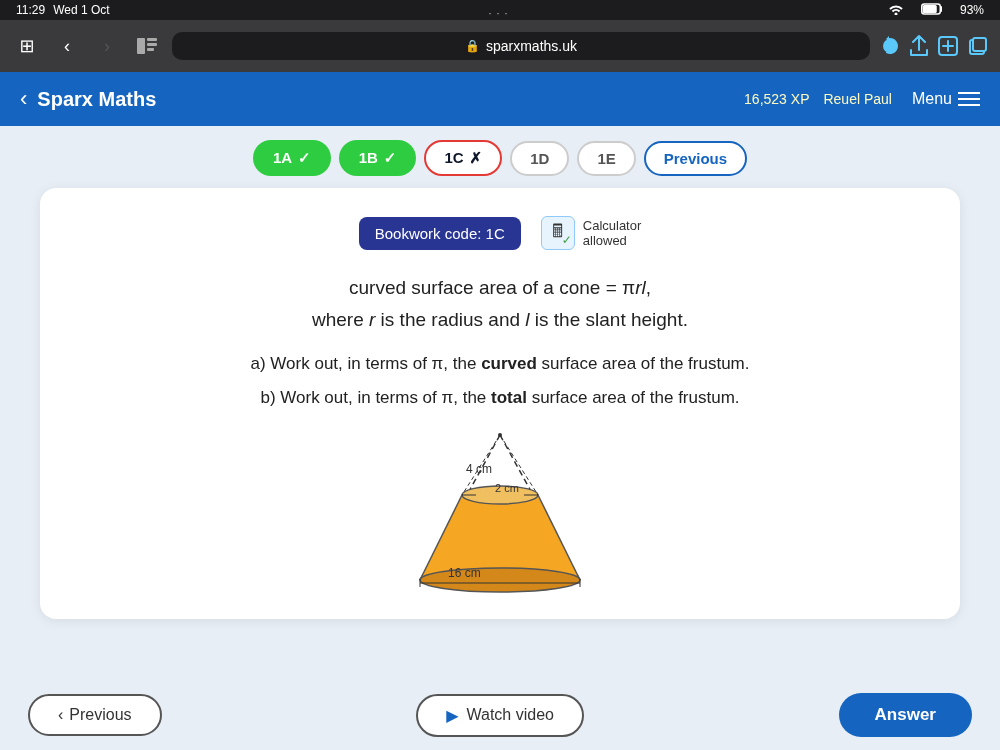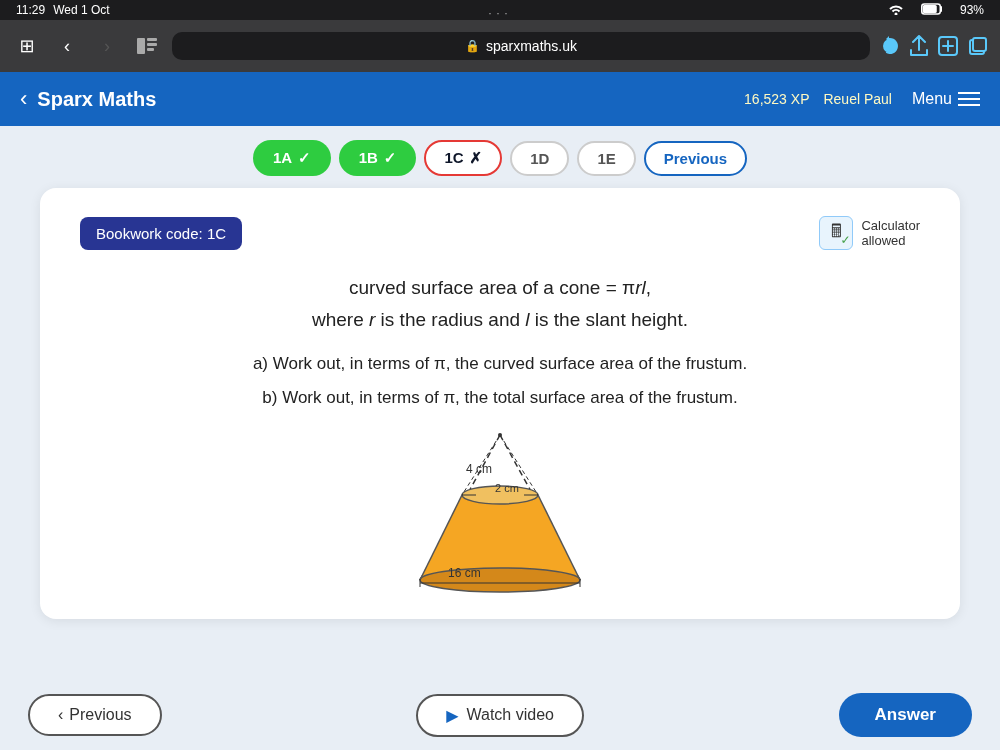--- a/index.html
+++ b/index.html
@@ -173,21 +173,21 @@
       background: white;
       border-radius: 16px;
       margin: 0 40px;
       padding: 28px 40px 24px;
       box-shadow: 0 2px 12px rgba(0,0,0,0.08);
     }
 
     .bookwork-row {
       display: flex;
       align-items: center;
-      justify-content: space-between;
+      justify-content: center;
       gap: 20px;
       margin-bottom: 22px;
     }
     .bookwork-code {
       background: #283593;
       color: white;
       border-radius: 8px;
       padding: 8px 16px;
       font-size: 15px;
       font-weight: 500;
@@ -235,21 +235,21 @@
       margin-bottom: 16px;
       line-height: 1.6;
     }
 
     .question-text {
       font-size: 17px;
       color: #222;
       text-align: center;
       line-height: 2.0;
     }
-    .question-text .bold { font-weight: 400; }
+    .question-text .bold { font-weight: 700; }
 
     
     .diagram-container {
       display: flex;
       justify-content: center;
       margin-top: 10px;
     }
 
     
     .bottom-bar {

